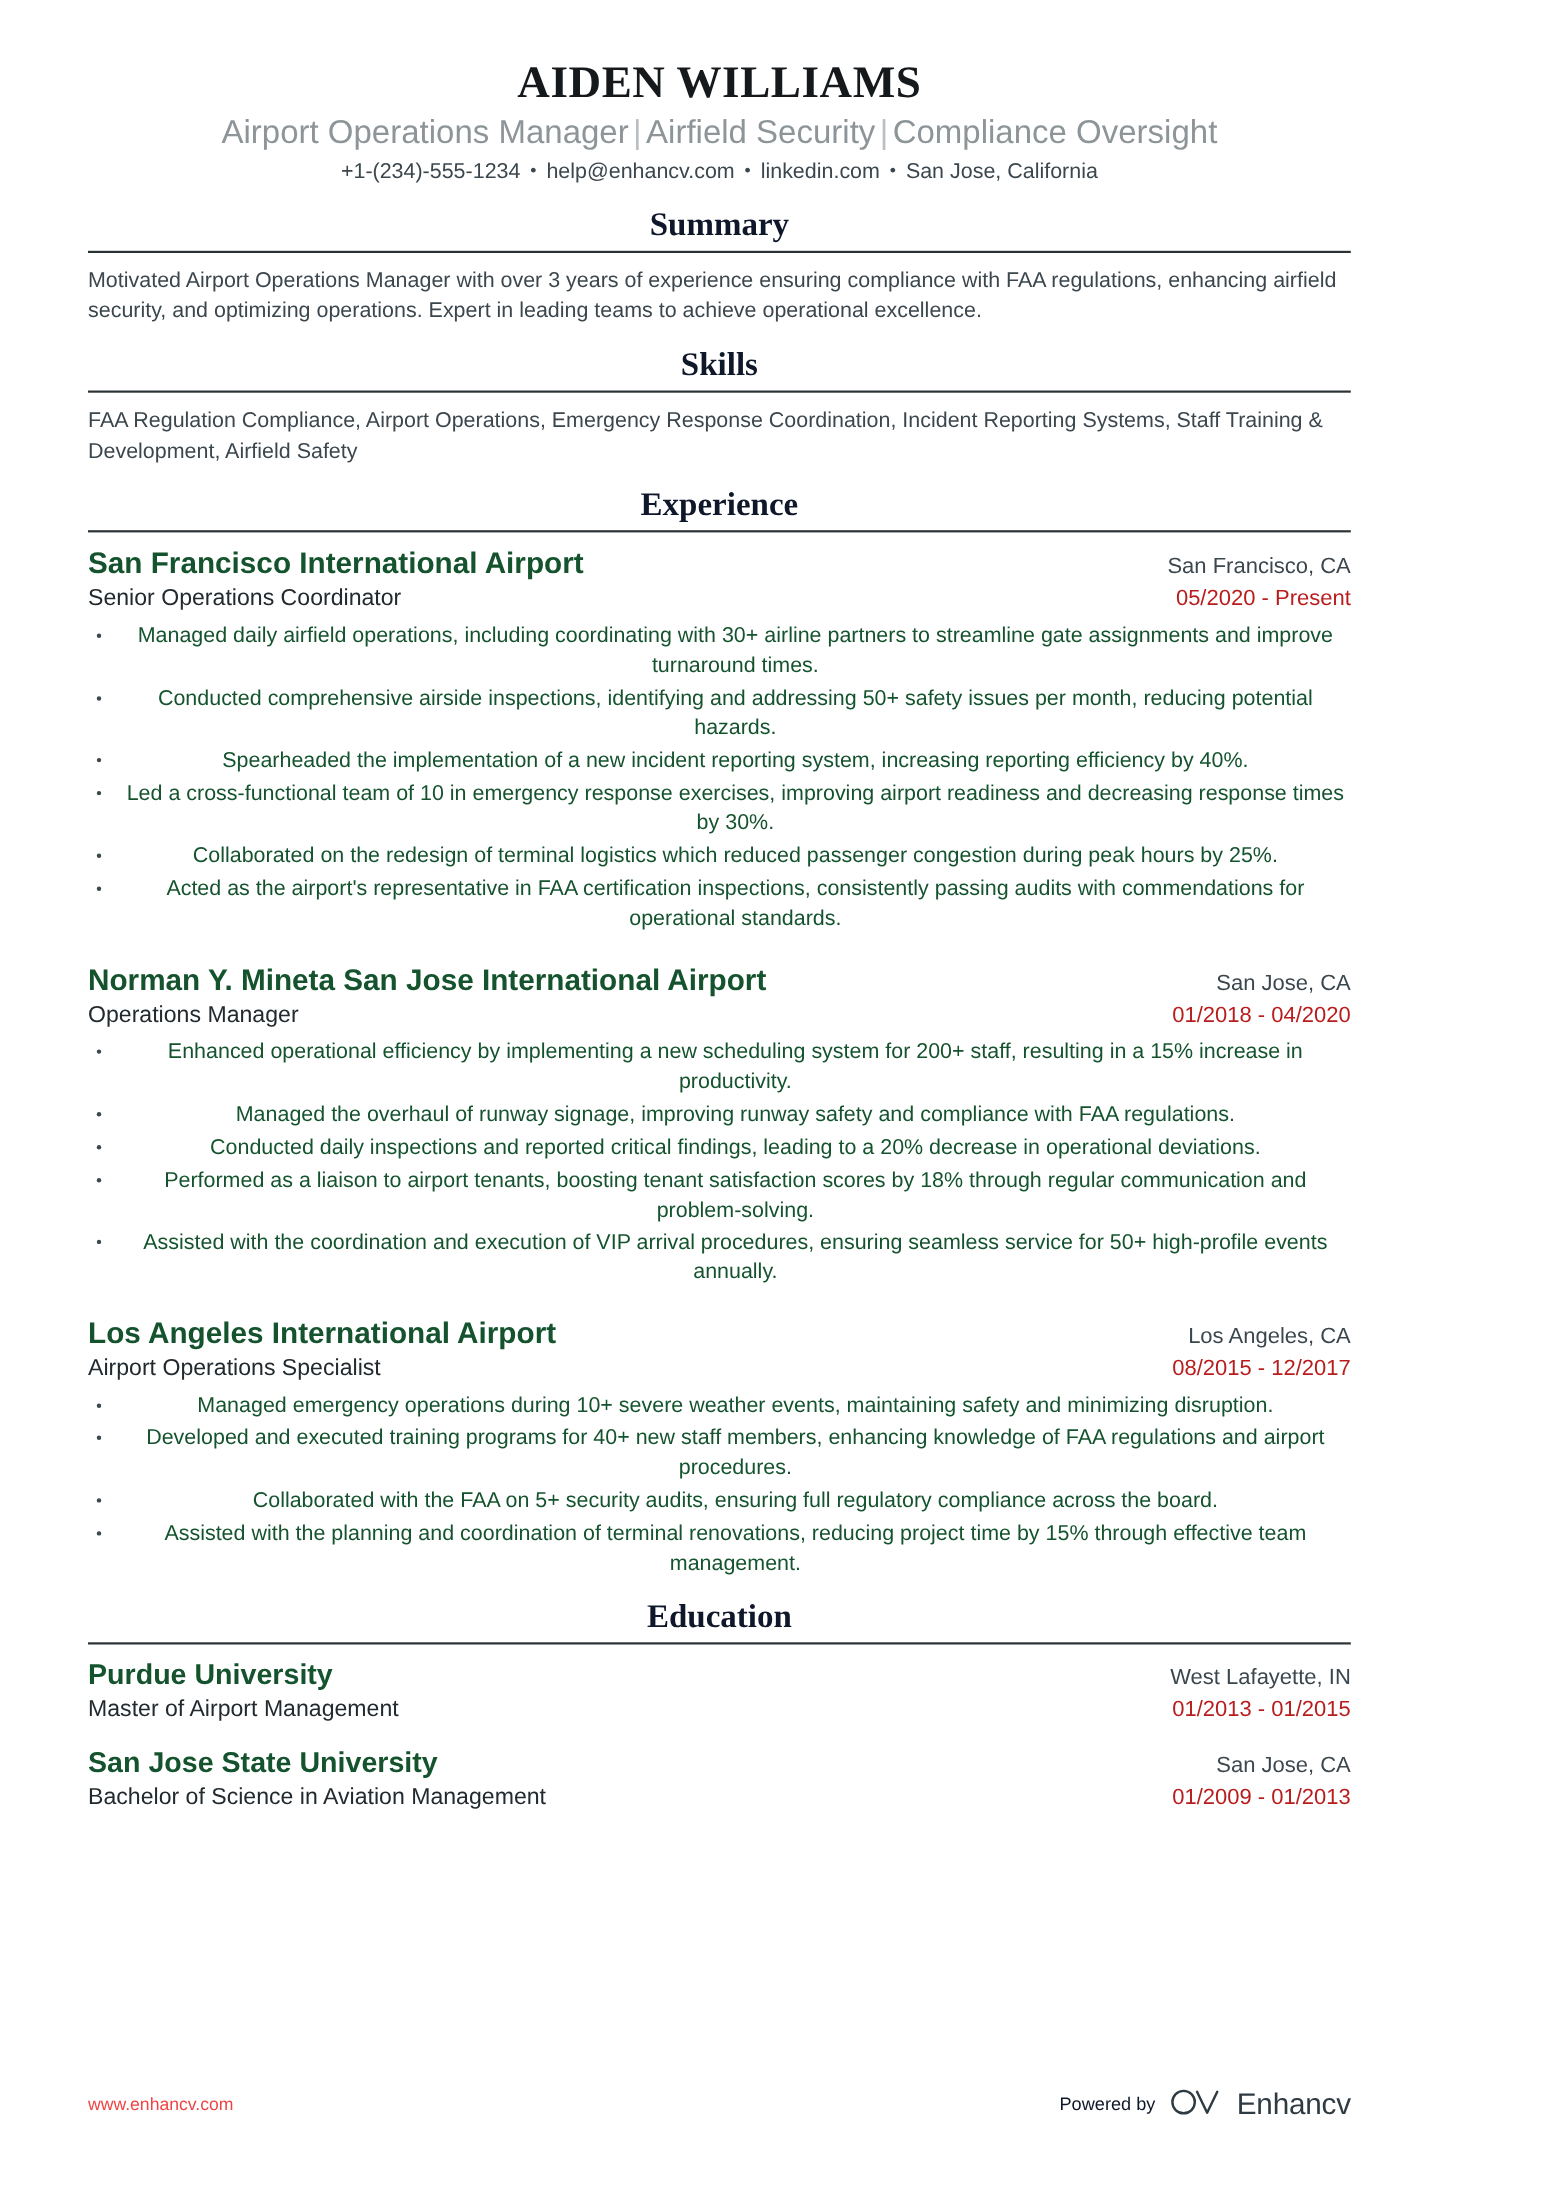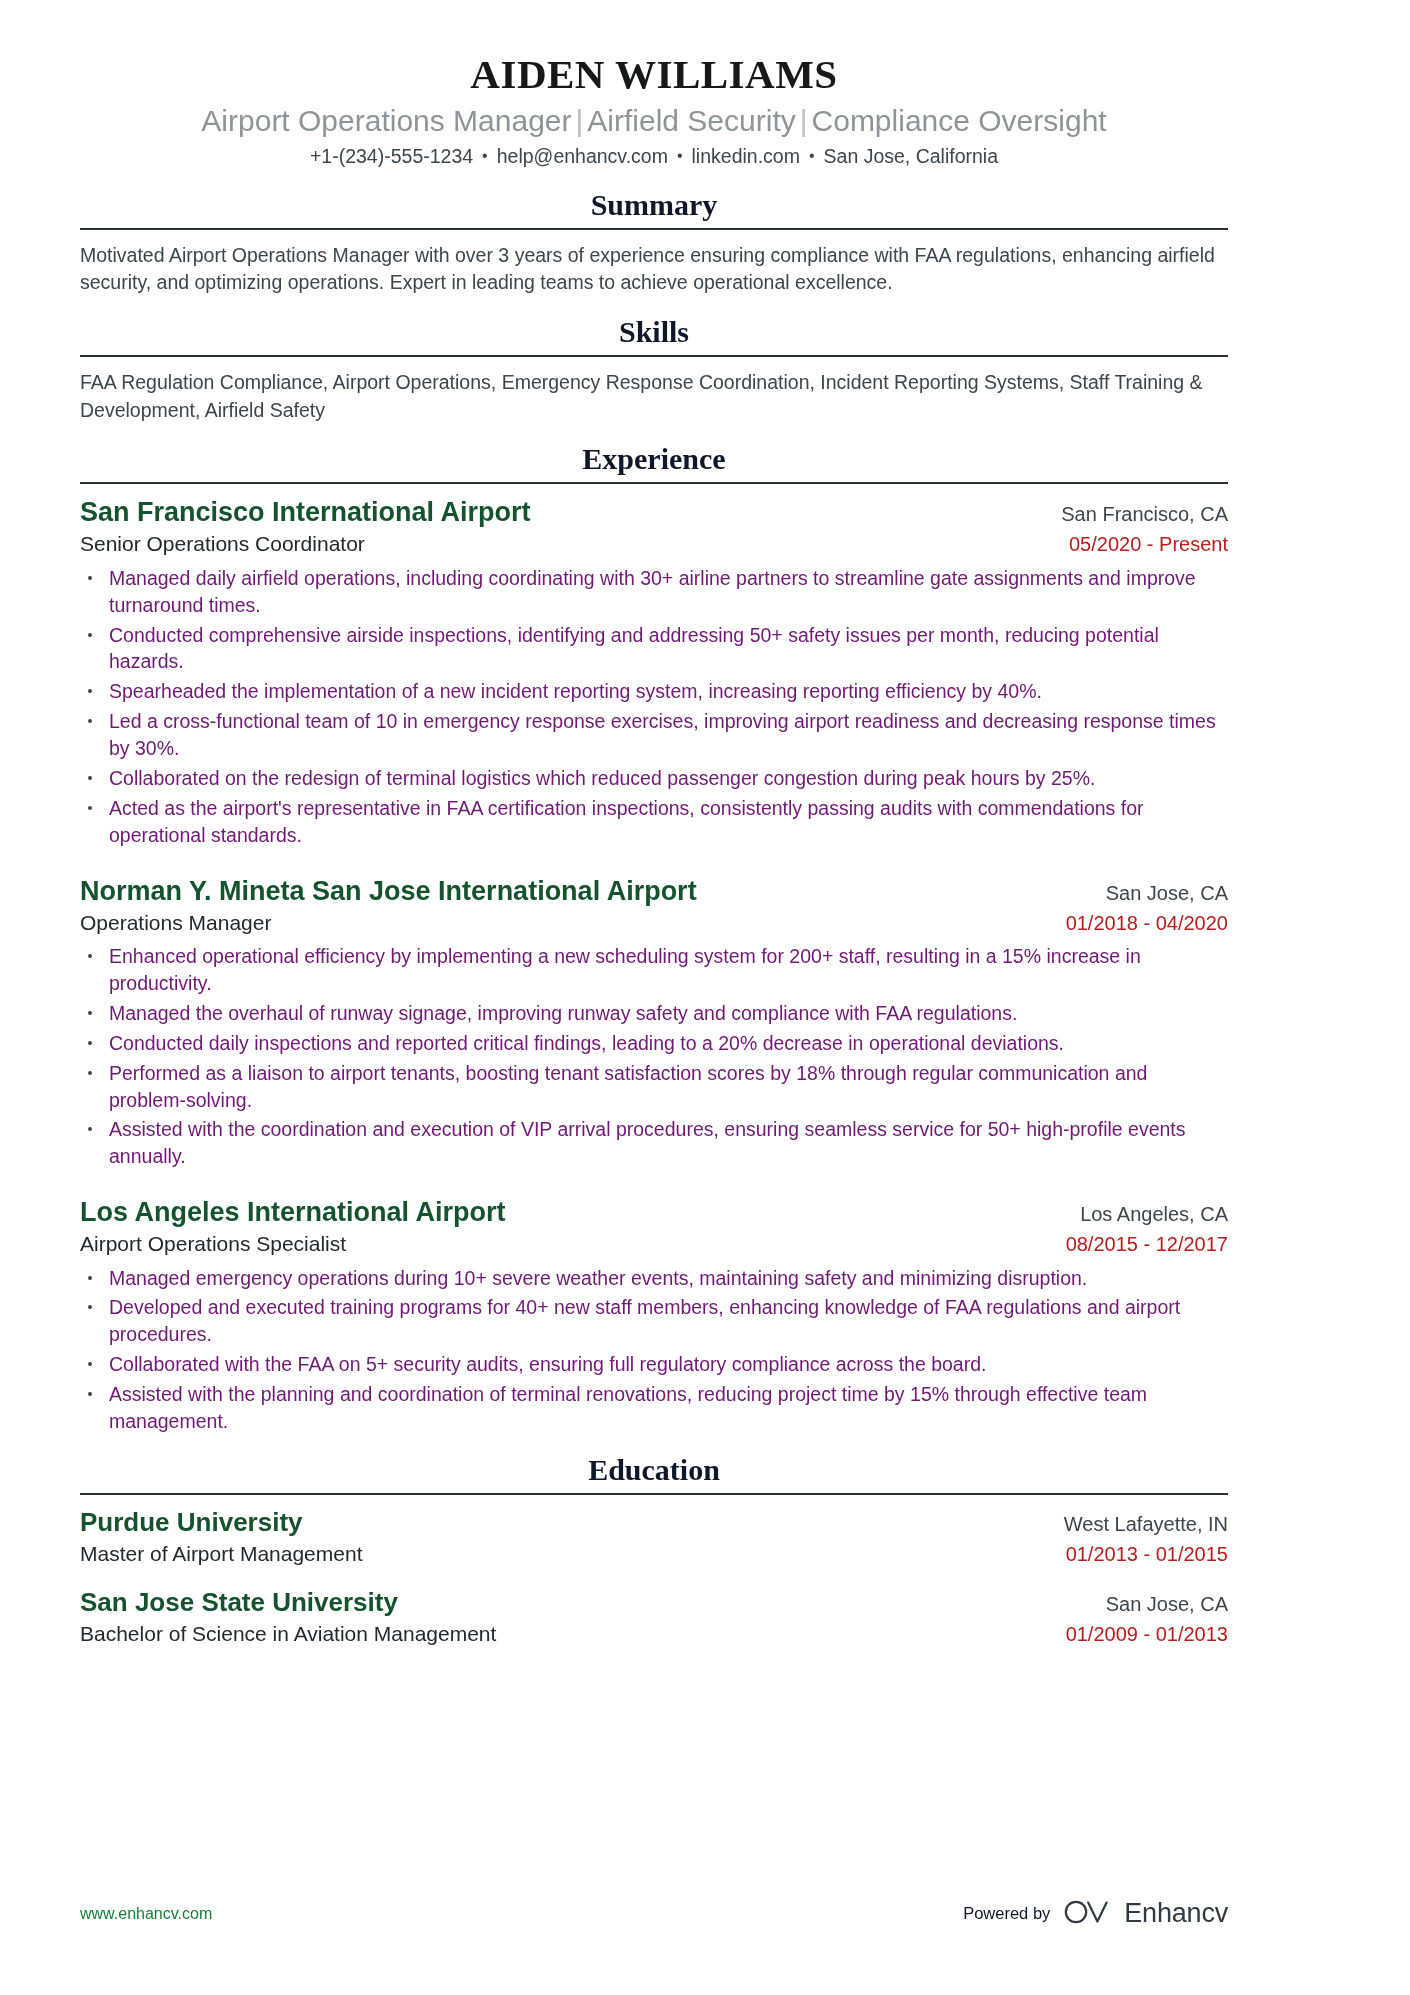--- a/index.html
+++ b/index.html
@@ -133,22 +133,23 @@
   ul.bullets {
     list-style: none;
     margin: 7px 0 0 0;
     padding: 0;
   }
   ul.bullets li {
     position: relative;
     padding-left: 29px;
     font-size: 19.5px;
     line-height: 1.38;
-    color: #701a75;
+    color: #14532d;
     margin-bottom: 3px;
+    text-align: center;
   }
   ul.bullets li::before {
     content: "";
     position: absolute;
     left: 8px;
     top: 11px;
     width: 4px;
     height: 4px;
     border-radius: 50%;
     background: #3b464d;
@@ -164,21 +165,21 @@
     position: absolute;
     left: 80px;
     right: 80px;
     bottom: 66px;
     display: flex;
     align-items: center;
     justify-content: space-between;
   }
   .footer-url {
     font-size: 16px;
-    color: #15803d;
+    color: #ef4444;
   }
   .footer-brand {
     display: flex;
     align-items: center;
     gap: 14px;
   }
   .powered-by {
     font-size: 16.5px;
     color: #0f172a;
   }

